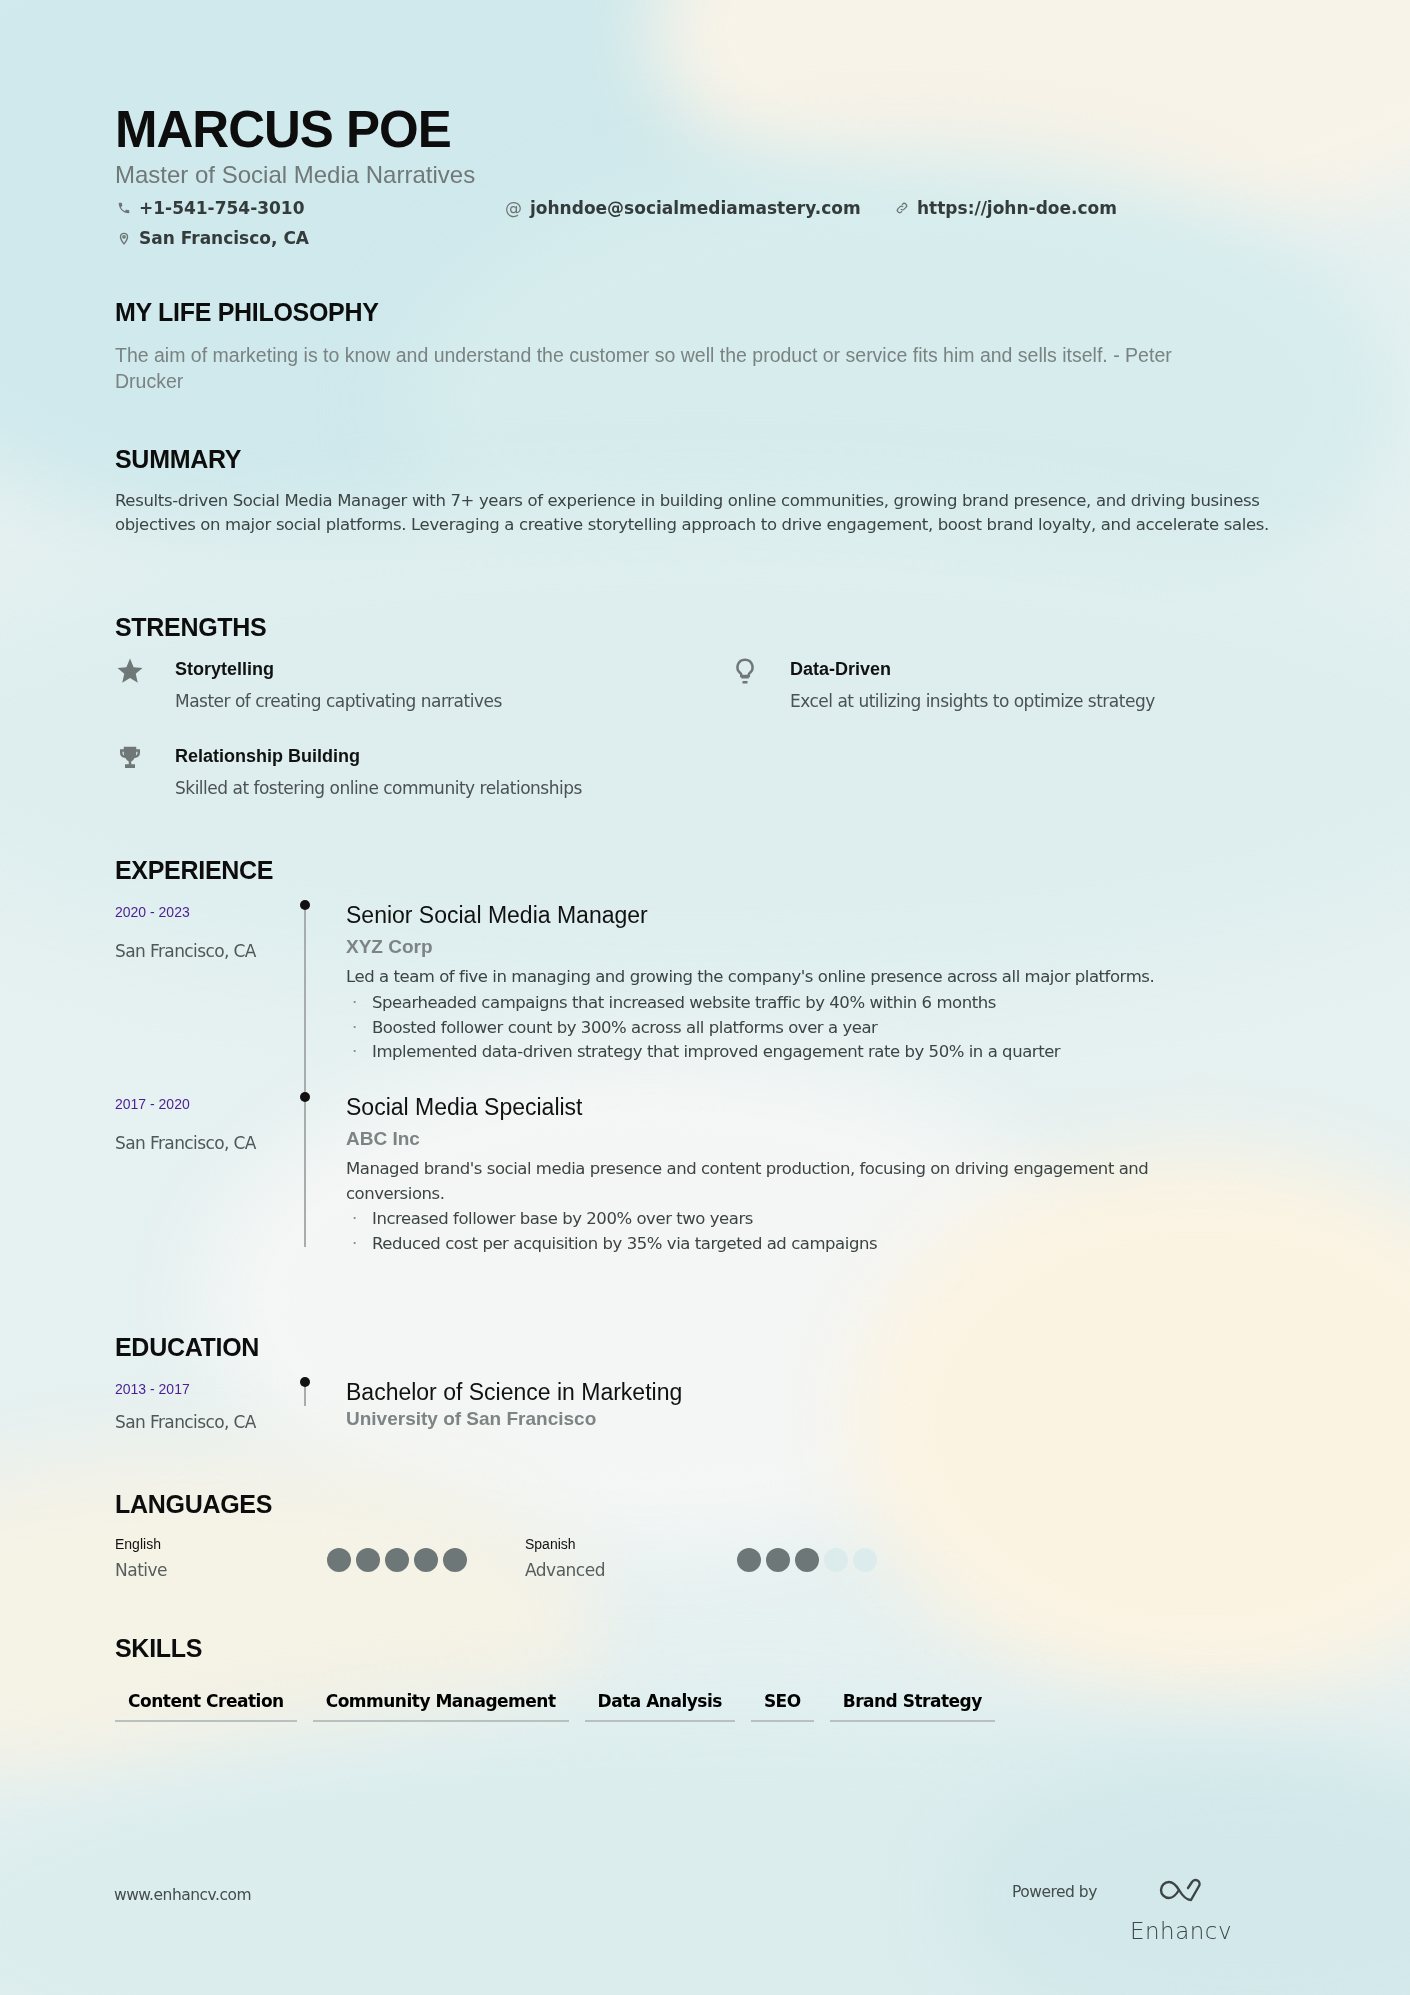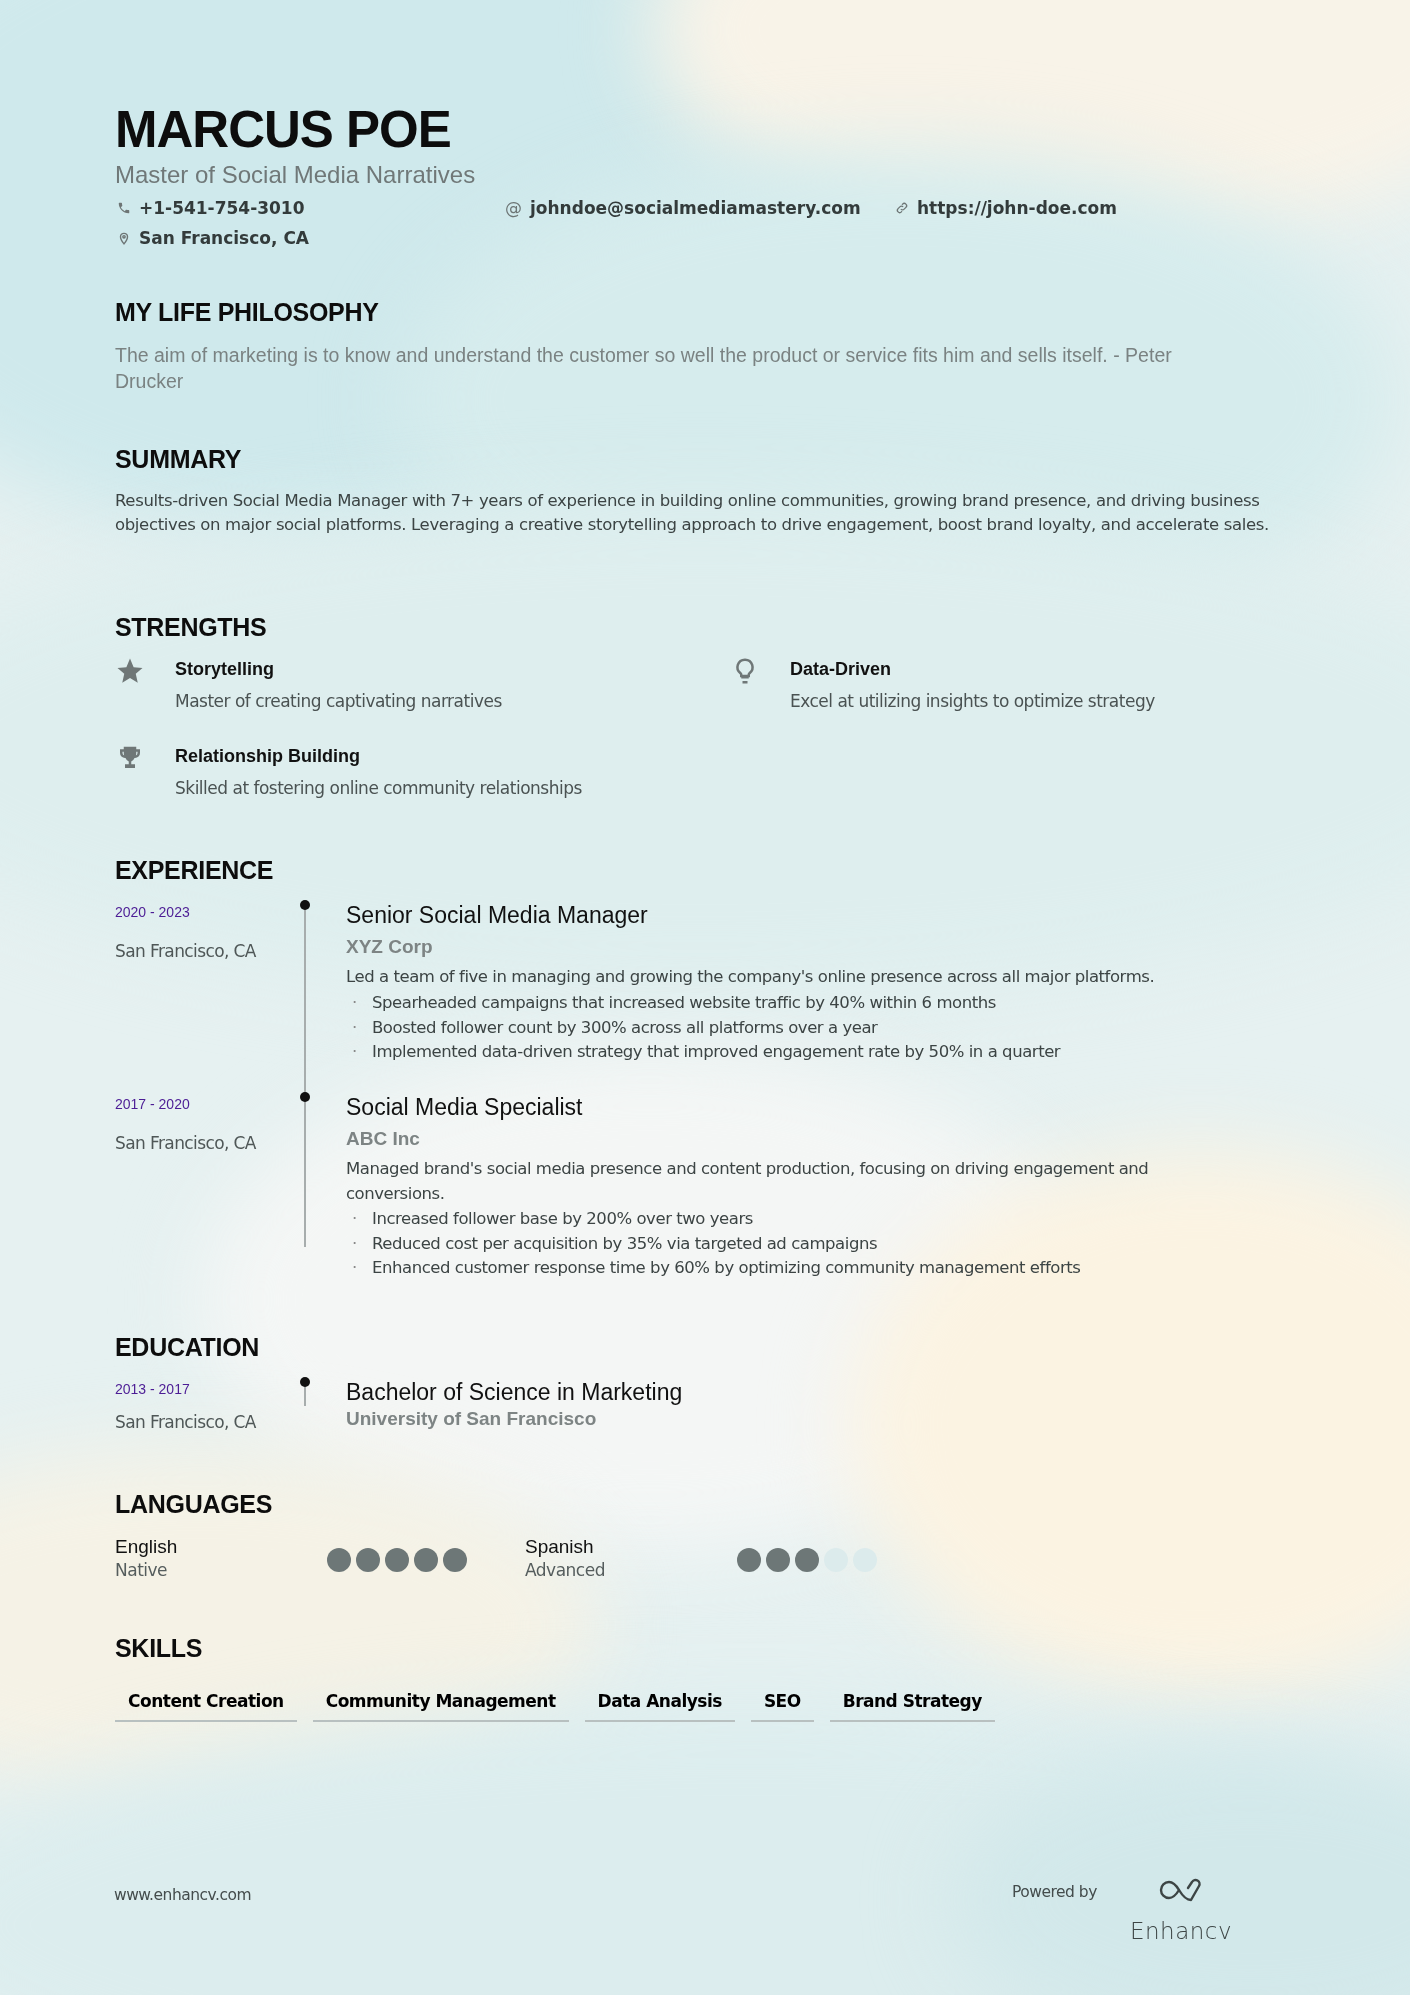--- a/index.html
+++ b/index.html
@@ -36,21 +36,21 @@
   .tl-loc { position: absolute; left: 115px; font-size: 17px; color: #4f5757; font-family: "DejaVu Sans", sans-serif; letter-spacing: -0.6px; }
   .tl-line { position: absolute; left: 304px; width: 2px; background: #a7adad; }
   .tl-dot { position: absolute; left: 300px; width: 10px; height: 10px; border-radius: 50%; background: #111; }
   .tl-role { position: absolute; left: 346px; font-size: 23px; color: #111; }
   .tl-company { position: absolute; left: 346px; font-size: 19px; font-weight: 700; color: #7d8484; }
   .tl-desc { position: absolute; left: 346px; width: 900px; font-size: 16.5px; line-height: 25px; color: #3c4444; font-family: "DejaVu Sans", sans-serif; letter-spacing: -0.45px; }
   .tl-bullets { position: absolute; left: 346px; list-style: none; font-size: 16.5px; line-height: 24.5px; color: #3c4444; font-family: "DejaVu Sans", sans-serif; letter-spacing: -0.45px; }
   .tl-bullets li { position: relative; padding-left: 26px; white-space: nowrap; }
   .tl-bullets li::before { content: "·"; position: absolute; left: 6px; color: #888; }
 
-  .lang-name { position: absolute; font-size: 19px; color: #111; text-align: right; }
+  .lang-name { position: absolute; font-size: 14px; color: #111; text-align: right; }
   .lang-level { position: absolute; font-size: 17px; color: #555d5d; font-family: "DejaVu Sans", sans-serif; letter-spacing: -0.5px; }
   .dots { position: absolute; display: flex; gap: 5px; }
   .dots span { width: 24px; height: 24px; border-radius: 50%; background: #6d7777; display: block; }
   .dots span.off { background: #dcebec; }
 
   .skills { position: absolute; left: 115px; top: 1683px; display: flex; gap: 16px; }
   .skill { padding: 8px 13px 9px; font-size: 17px; font-weight: 700; color: #000000; border-bottom: 2px solid #b8c0c0; white-space: nowrap; font-family: "DejaVu Sans", sans-serif; letter-spacing: -0.5px; }
 
   .footer-url { position: absolute; left: 114px; top: 1886px; font-size: 15.5px; color: #444c4c; font-family: "DejaVu Sans", sans-serif; letter-spacing: -0.5px; }
   .footer-powered { position: absolute; left: 1012px; top: 1883px; font-size: 15.5px; color: #444c4c; font-family: "DejaVu Sans", sans-serif; letter-spacing: -0.5px; }
@@ -159,21 +159,20 @@
 
   <div class="tl-date" style="top:1096px;">2017 - 2020</div>
   <div class="tl-loc" style="top:1133px;">San Francisco, CA</div>
   <div class="tl-dot" style="top:1092px;"></div>
   <div class="tl-role" style="top:1094px;">Social Media Specialist</div>
   <div class="tl-company" style="top:1128px;">ABC Inc</div>
   <div class="tl-desc" style="top:1156px;">Managed brand's social media presence and content production, focusing on driving engagement and conversions.</div>
   <ul class="tl-bullets" style="top:1207px;">
     <li>Increased follower base by 200% over two years</li>
     <li>Reduced cost per acquisition by 35% via targeted ad campaigns</li>
-    <li>Enhanced customer response time by 60% by optimizing community management efforts</li>
   </ul>
 
   <div class="section-title" style="top:1333px;">EDUCATION</div>
   <div class="tl-line" style="top:1382px;height:24px;"></div>
   <div class="tl-date" style="top:1381px;">2013 - 2017</div>
   <div class="tl-loc" style="top:1412px;">San Francisco, CA</div>
   <div class="tl-dot" style="top:1377px;"></div>
   <div class="tl-role" style="top:1379px;">Bachelor of Science in Marketing</div>
   <div class="tl-company" style="top:1408px;">University of San Francisco</div>
 

